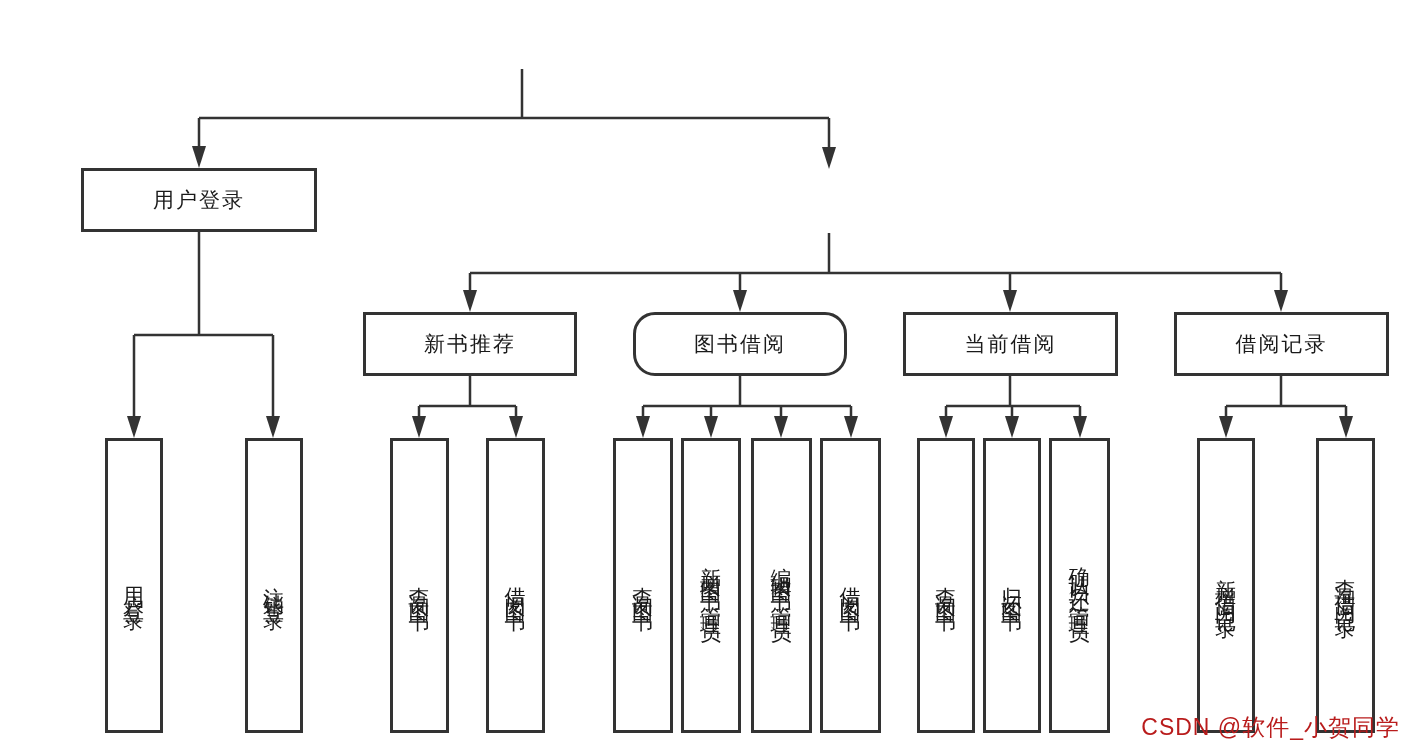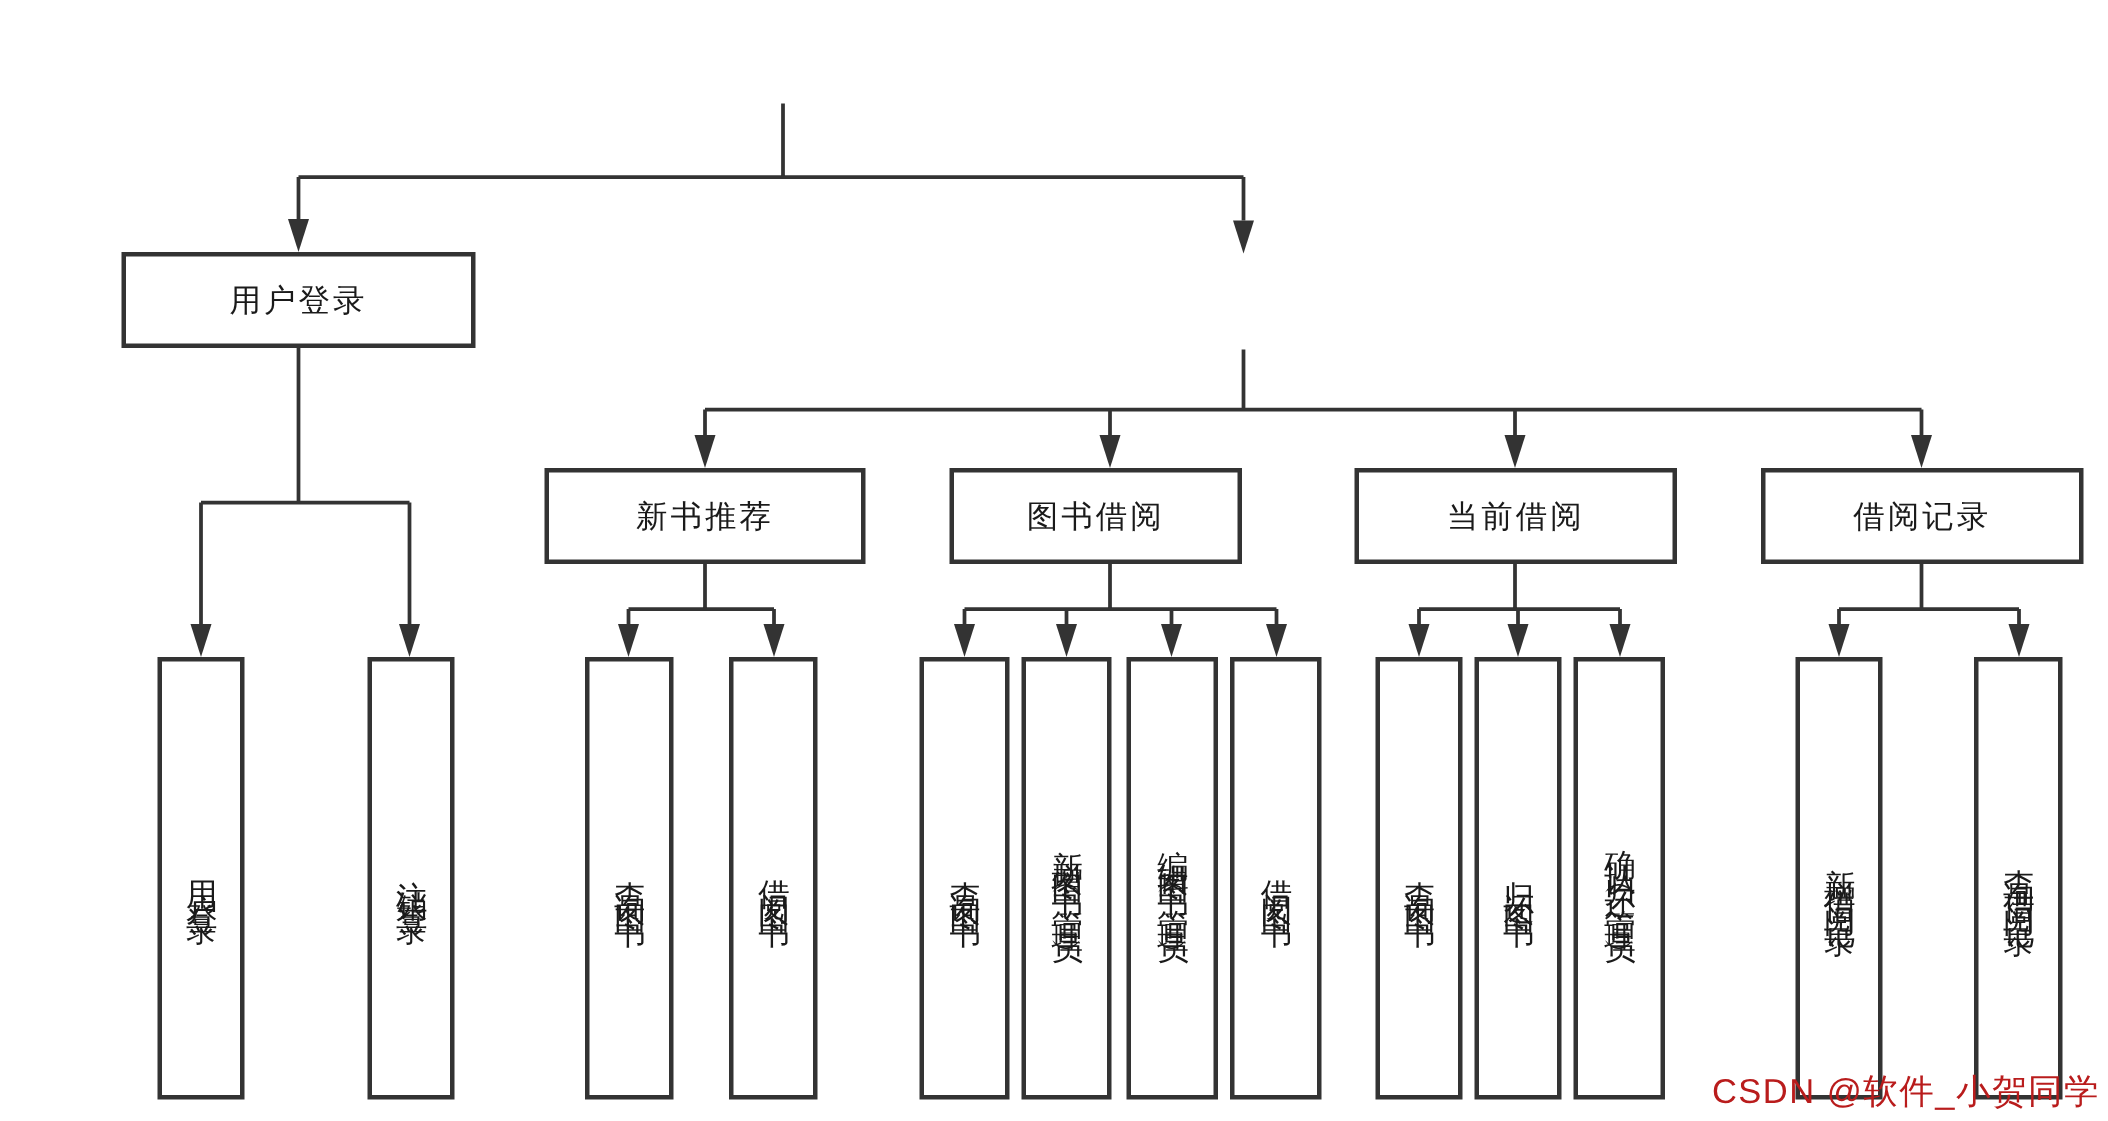--- a/index.html
+++ b/index.html
@@ -35,21 +35,21 @@
     letter-spacing:8px;
     line-height:1;
   }
   
   #n-root{left:21px;top:13px;width:1002px;height:56px;}
   
   #n-user-login{left:81px;top:168px;width:236px;height:64px;}
   #n-book-mgmt{left:712px;top:168px;width:235px;height:65px;}
   
   #n-new-books{left:363px;top:312px;width:214px;height:64px;}
-  #n-book-borrow{left:633px;top:312px;width:195px;height:64px;}
+  #n-book-borrow{left:633px;top:312px;width:214px;height:64px;border-radius:22px;}
   #n-current-borrow{left:903px;top:312px;width:215px;height:64px;}
   #n-borrow-records{left:1174px;top:312px;width:215px;height:64px;}
   
   #l-user-login{left:105px;width:58px;}
   #l-logout{left:245px;width:58px;}
   #l-nb-query{left:390px;width:59px;}
   #l-nb-borrow{left:486px;width:59px;}
   #l-bb-query{left:613px;width:60px;}
   #l-bb-add{left:681px;width:60px;}
   #l-bb-edit{left:751px;width:61px;}

